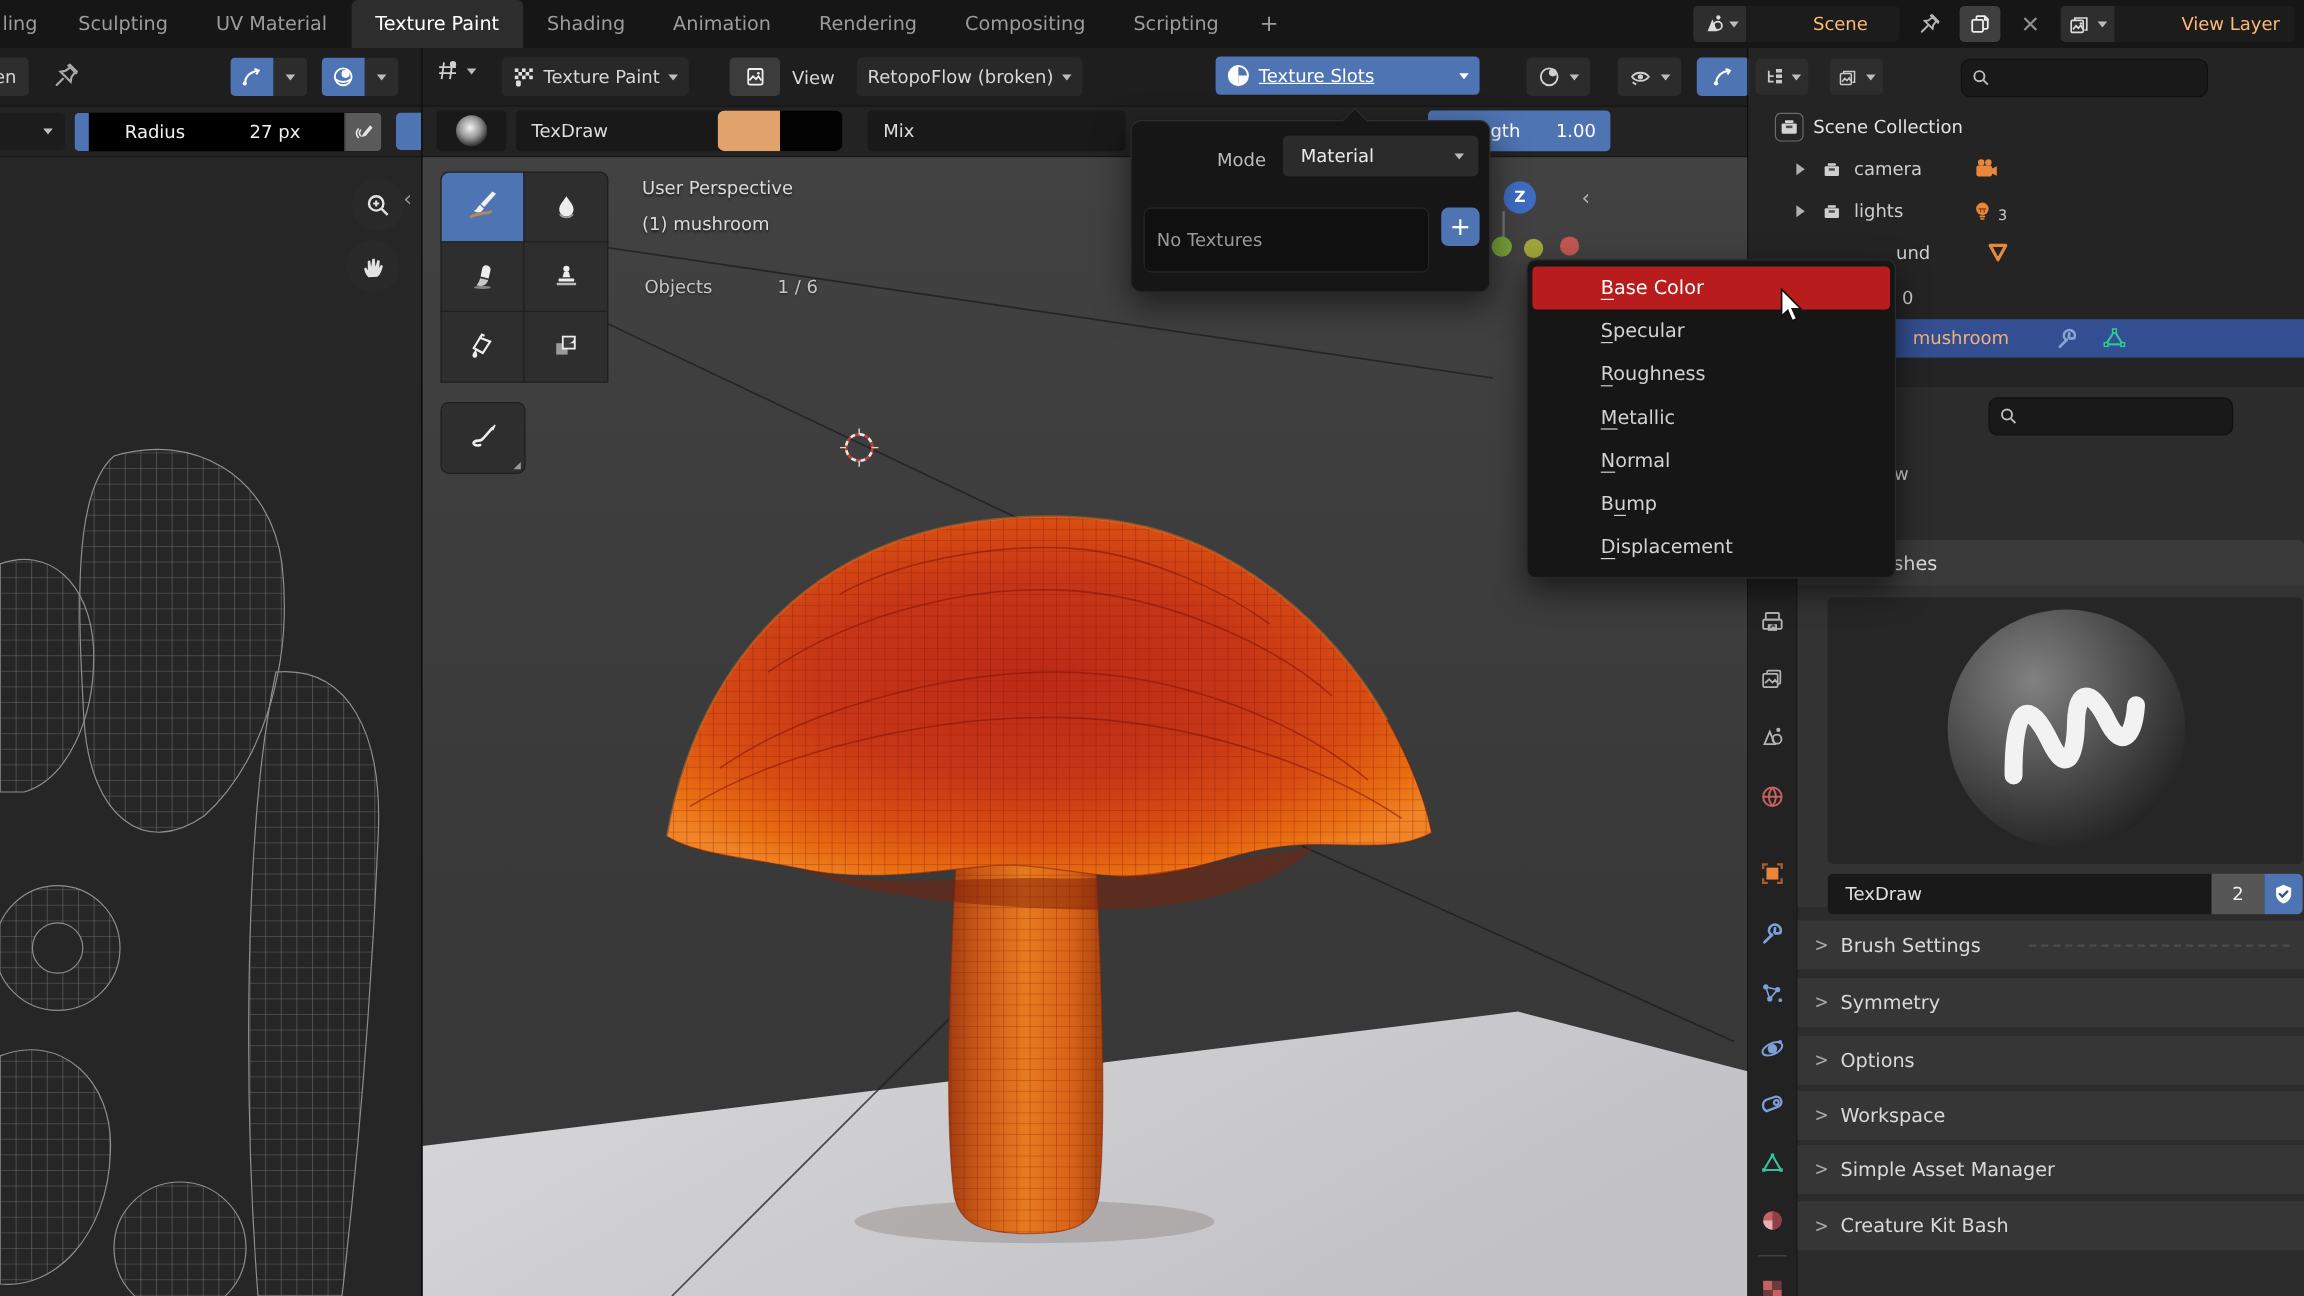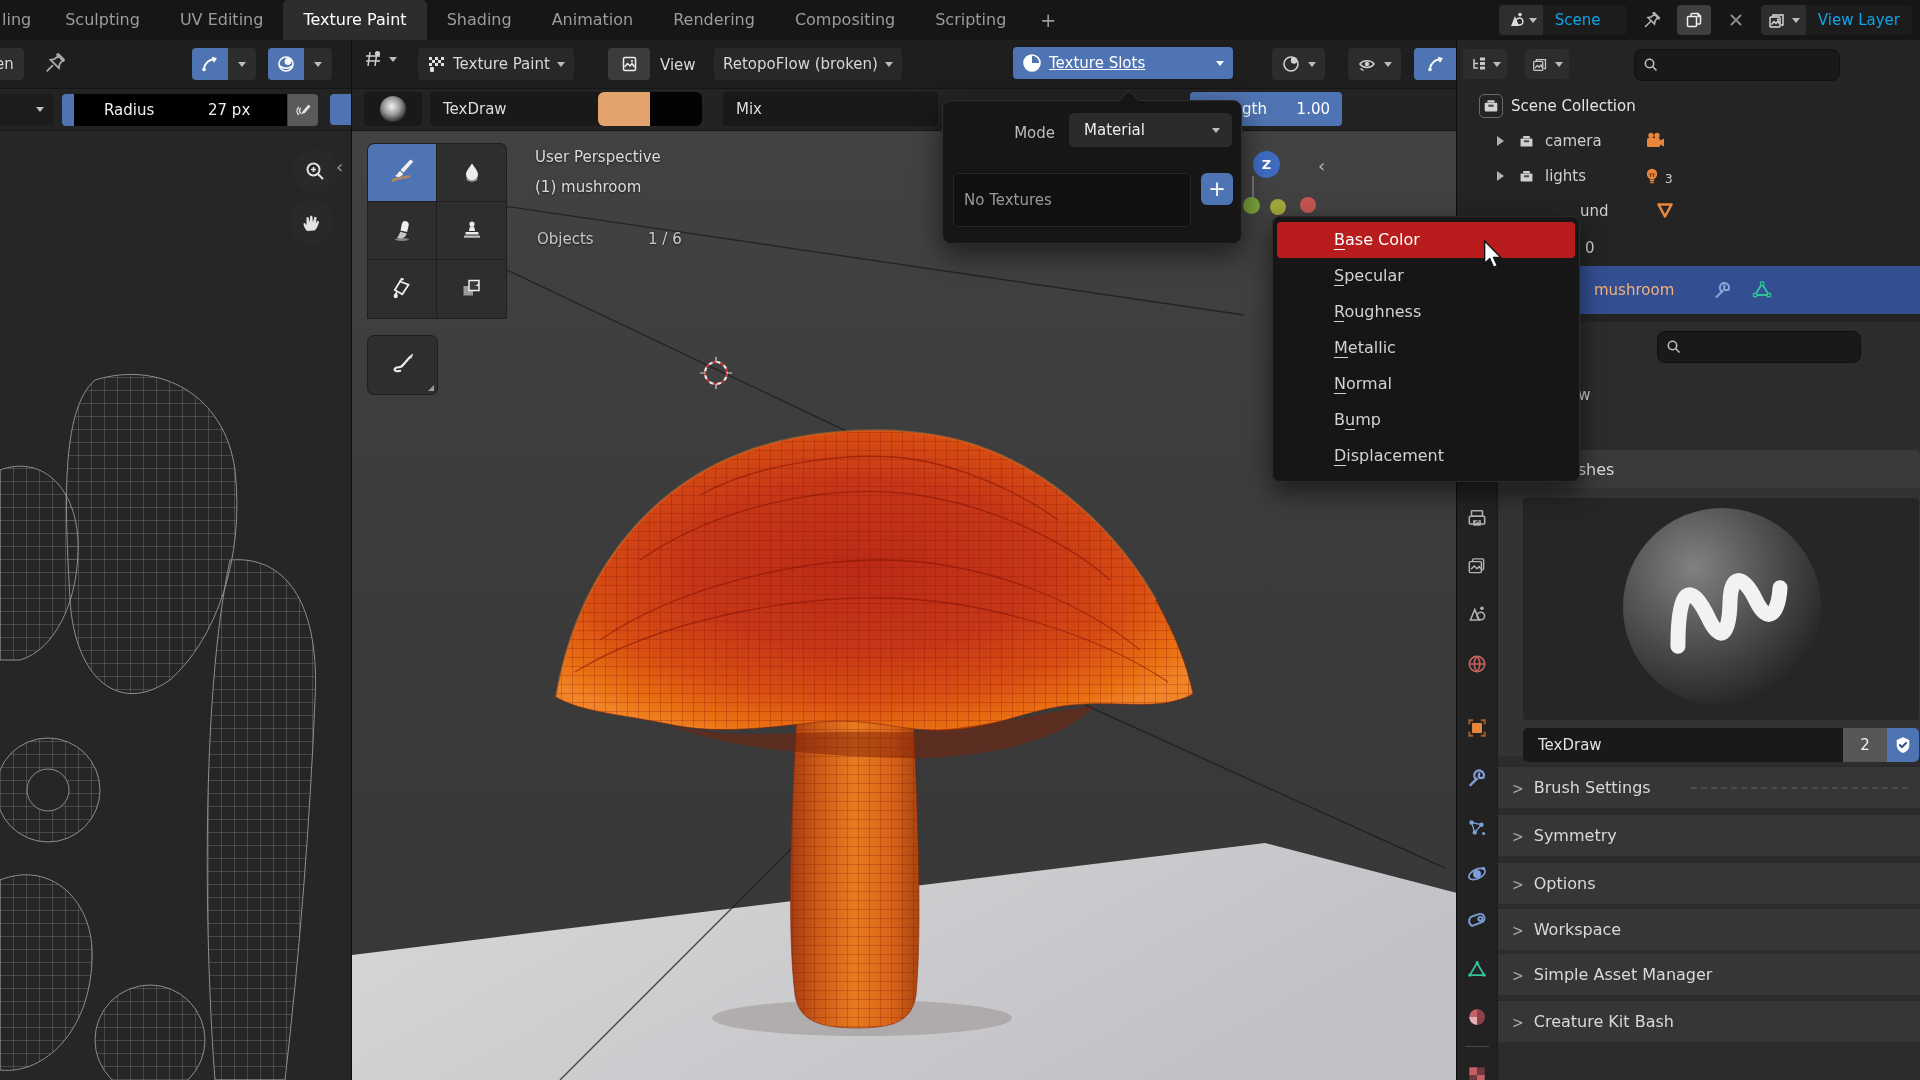--- a/index.html
+++ b/index.html
@@ -10,21 +10,21 @@
   
   #topbar{left:0;top:0;width:1920px;height:40px;background:#161616;border-bottom:1px solid #0e0e0e;}
   .ws-tabs{left:0;top:0;height:40px;display:flex;align-items:stretch;}
   .ws-tab{color:#9c9c9c;font-size:16px;line-height:40px;padding:0 20px;white-space:nowrap;}
   .ws-tab.first{padding:0 14px 0 2px;}
   .ws-tab.active{background:#2d2d2d;color:#fff;border-radius:5px 5px 0 0;}
   .ws-add{color:#9c9c9c;font-size:19px;line-height:40px;padding:0 14px;}
   .tb-right{right:8px;top:0;height:40px;display:flex;align-items:center;gap:8px;}
   .id-widget{display:flex;align-items:center;height:30px;border-radius:4px;overflow:hidden;background:#1c1c1c;}
   .id-icon{background:#2e2e2e;height:30px;display:flex;align-items:center;padding:0 6px;gap:4px;}
-  .id-name{color:#0ea5e9;font-size:15px;padding:0 12px;min-width:60px;}
+  .id-name{color:#fdba74;font-size:15px;padding:0 12px;min-width:60px;margin-left:44px;}
   .chev{width:0;height:0;border-left:4px solid transparent;border-right:4px solid transparent;border-top:5px solid #bdbdbd;}
   .tb-ico{width:34px;height:30px;display:flex;align-items:center;justify-content:center;border-radius:4px;}
   .tb-ico.on{background:#3f3f3f;}
   
   #left-header{left:0;top:40px;width:351px;height:48px;background:#1e1e1e;border-bottom:1px solid #151515;}
   #vp-header{left:352px;top:40px;width:1105px;height:48px;background:#1e1e1e;border-bottom:1px solid #151515;}
   #left-tools{left:0;top:89px;width:351px;height:41px;background:#232323;border-bottom:1px solid #161616;}
   #vp-tools{left:352px;top:89px;width:1105px;height:41px;background:#232323;border-bottom:1px solid #161616;}
   .hbtn{height:32px;border-radius:4px;background:#282828;display:flex;align-items:center;gap:7px;padding:0 9px;color:#d8d8d8;font-size:15px;white-space:nowrap;}
   .hbtn.blue{background:#4f74b3;color:#fff;}
@@ -71,21 +71,21 @@
   .mi .accel{border-bottom:1px solid currentColor;}
   #cursor{z-index:60;pointer-events:none;}
 </style>
 </head>
 <body>
 
 <div class="abs" id="topbar">
   <div class="abs ws-tabs">
     <div class="ws-tab first">ling</div>
     <div class="ws-tab">Sculpting</div>
-    <div class="ws-tab">UV Editing</div>
+    <div class="ws-tab">UV Material</div>
     <div class="ws-tab active">Texture Paint</div>
     <div class="ws-tab">Shading</div>
     <div class="ws-tab">Animation</div>
     <div class="ws-tab">Rendering</div>
     <div class="ws-tab">Compositing</div>
     <div class="ws-tab">Scripting</div>
     <div class="ws-add">+</div>
   </div>
   <div class="abs tb-right">
     <div class="id-widget">
@@ -620,21 +620,21 @@
     <span style="margin-left:123px;">und</span>
     <span style="margin-left:45px;display:flex;">
         <svg width="22" height="22" viewBox="0 0 22 22">
           <path d="M4.5,4.5 H17.5 L11,16.5 Z" fill="none" stroke="#e8873b" stroke-width="2.6" stroke-linejoin="round"></path>
         </svg>
       </span>
   </div>
   <div class="ol-row" style="top:193px;">
     <span style="margin-left:128px;">0</span>
   </div>
-  <div class="ol-row sel" style="top:226px;height:48px;">
+  <div class="ol-row sel" style="top:226px;height:32px;">
     <span style="margin-left:137px;color:#f2b279;">mushroom</span>
     <span style="margin-left:38px;display:flex;">
         <svg width="21" height="21" viewBox="0 0 21 21">
           <g stroke="#8ba3d4" fill="none" stroke-width="2.2" stroke-linecap="round">
             <path d="M4.5,17 L10.5,11"></path>
             <path d="M10,11.5 A4.6,4.6 0 1 1 16.5,9.8 l-3.4,0.4 -1.1,-1.1 0.4,-3.4"></path>
           </g>
         </svg>
       </span>
     <span style="margin-left:18px;display:flex;">

